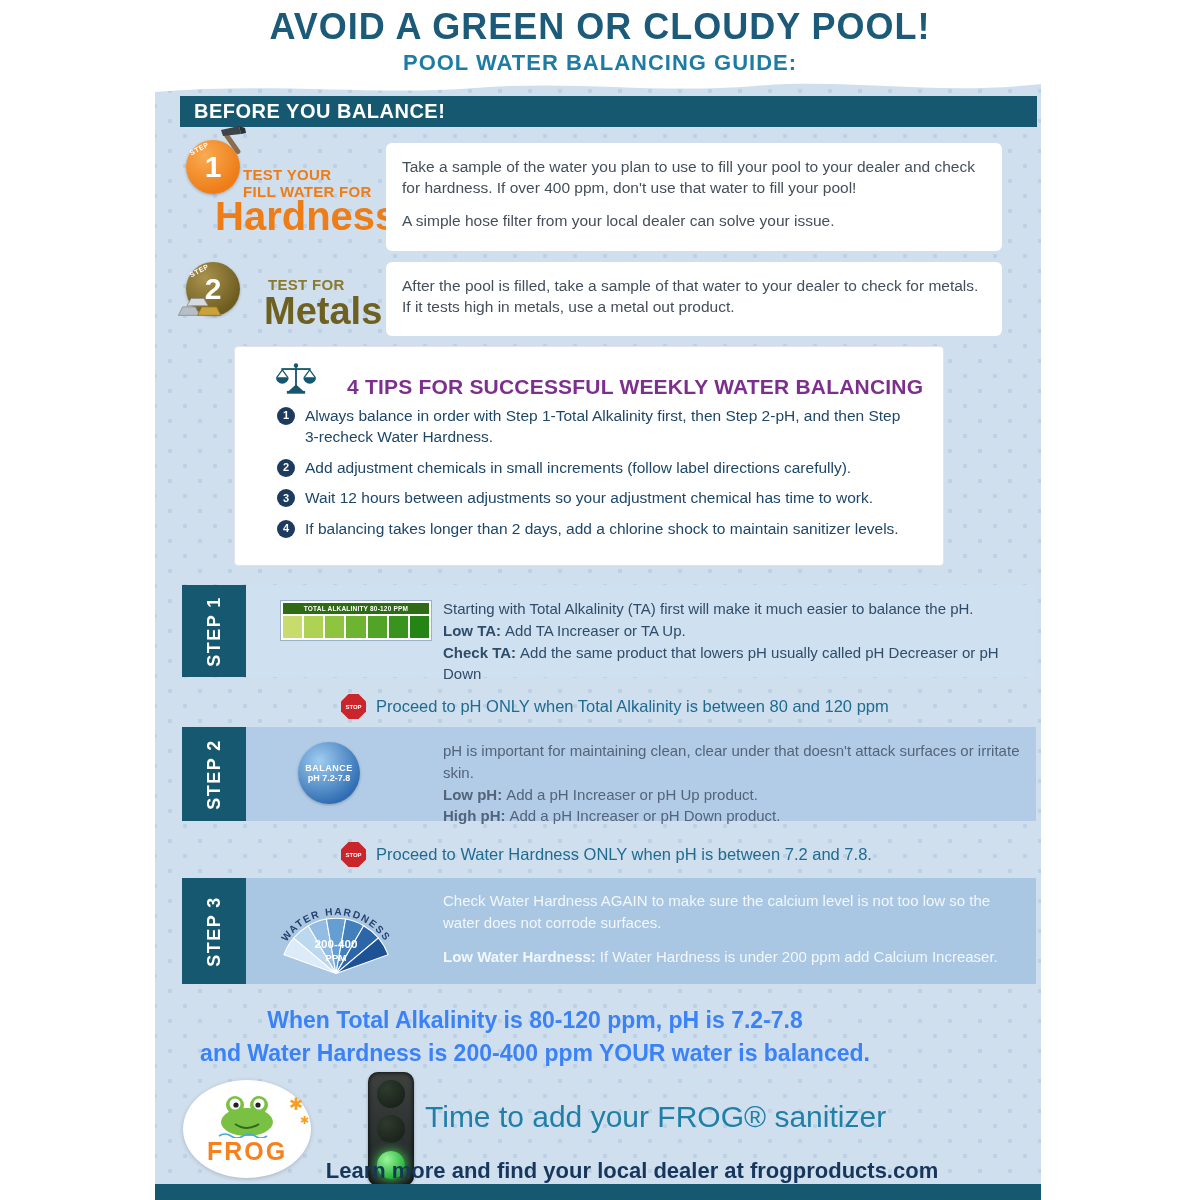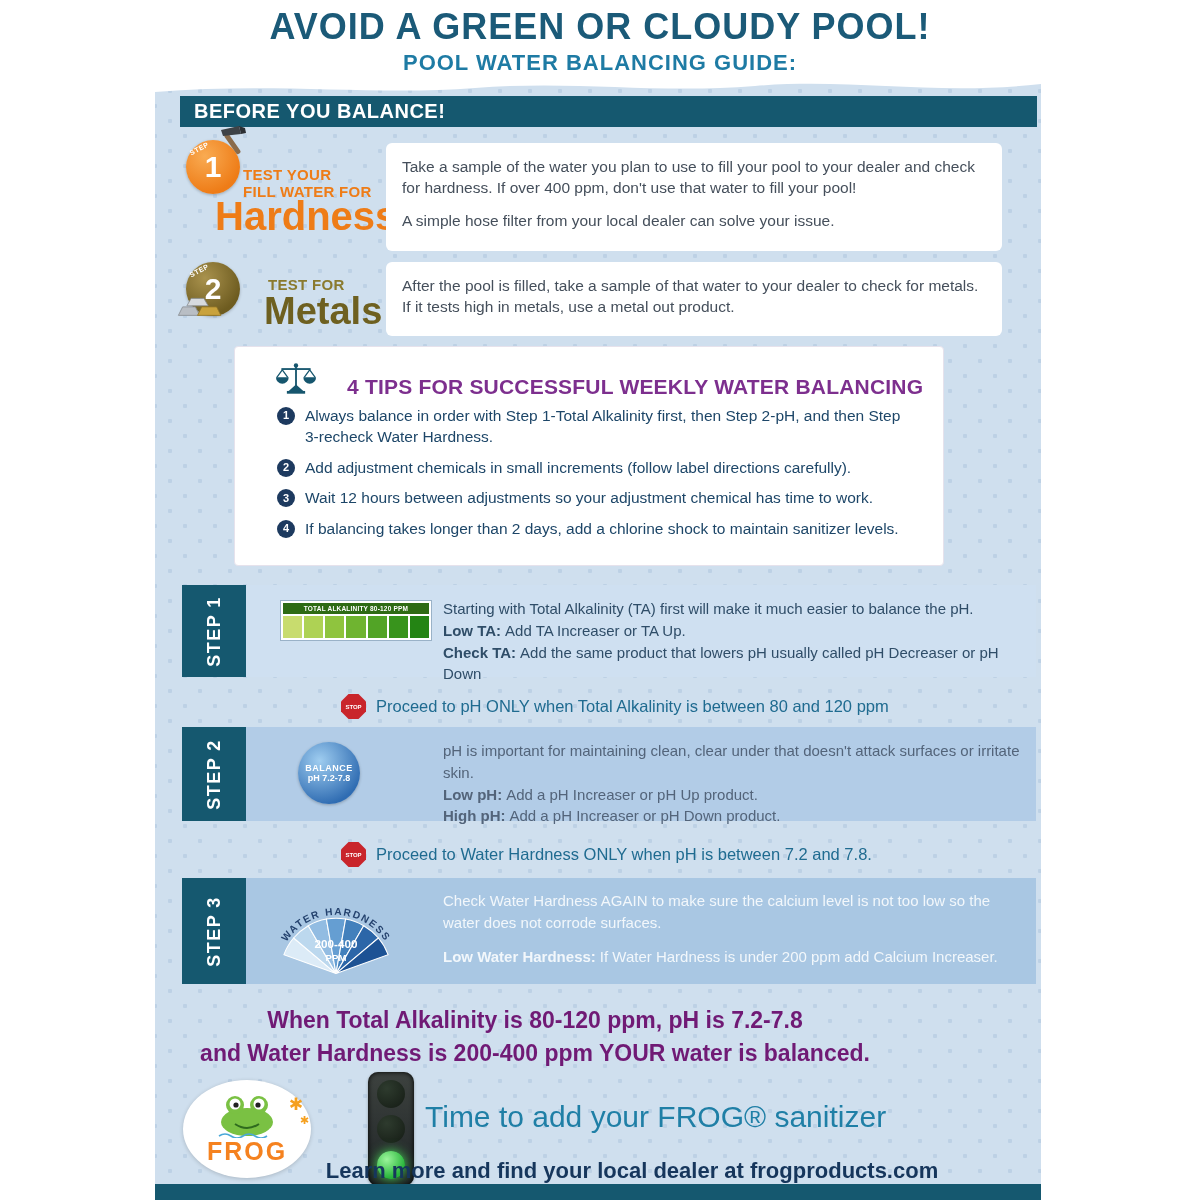--- a/index.html
+++ b/index.html
@@ -77,21 +77,21 @@
 
   .fan { position:absolute; left:272px; top:882px; }
 
   .stoprow { position:absolute; display:flex; align-items:center; gap:10px; left:341px; }
   .stop1 { top:694px; } .stop2 { top:842px; }
   .stopsign { width:25px; height:25px; background:#c9252b; color:#fff; font-size:6px; font-weight:700;
     display:flex; align-items:center; justify-content:center;
     clip-path:polygon(30% 0%,70% 0%,100% 30%,100% 70%,70% 100%,30% 100%,0% 70%,0% 30%); }
   .stoptext { color:#1f6b90; font-size:16.5px; }
 
-  .summary { position:absolute; left:155px; top:1004px; width:736px; text-align:center; color:#701a75;
+  .summary { position:absolute; left:155px; top:1004px; width:736px; text-align:center; color:#3b82f6;
     font-weight:700; font-size:23px; line-height:1.45;padding-left:24px; }
 
   .logo { position:absolute; left:183px; top:1080px; width:128px; height:98px; background:#fff; border-radius:50%;
     box-shadow:0 1px 4px rgba(0,0,0,.18); }
   .logo-frog { position:absolute; left:24px; top:6px; }
   .logo-text { position:absolute; bottom:12px; width:100%; text-align:center; color:#f5821f; font-weight:800;
     font-size:25px; letter-spacing:2px; }
   .sparkle { position:absolute; color:#f5a01f; font-weight:700; }
   .sp1 { right:8px; top:14px; font-size:17px; } .sp2 { right:2px; top:34px; font-size:11px; }
 

